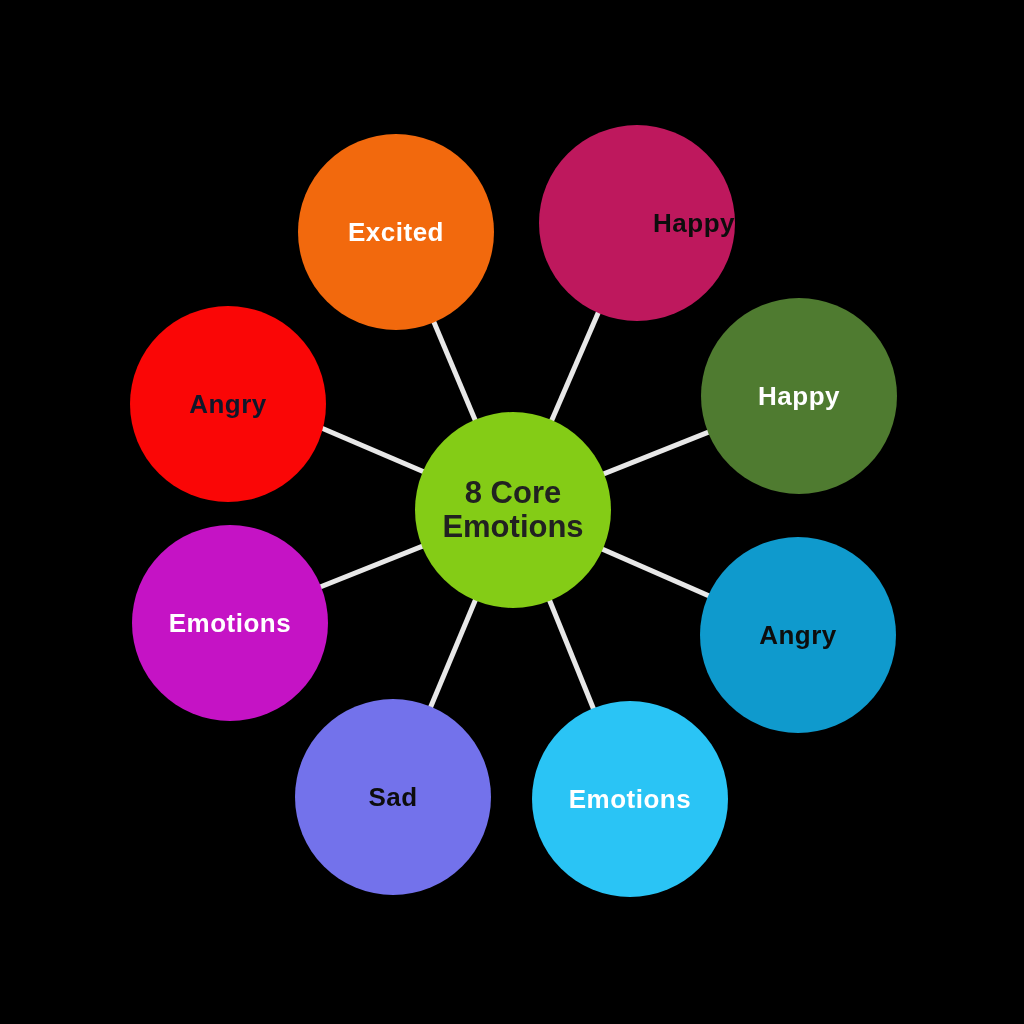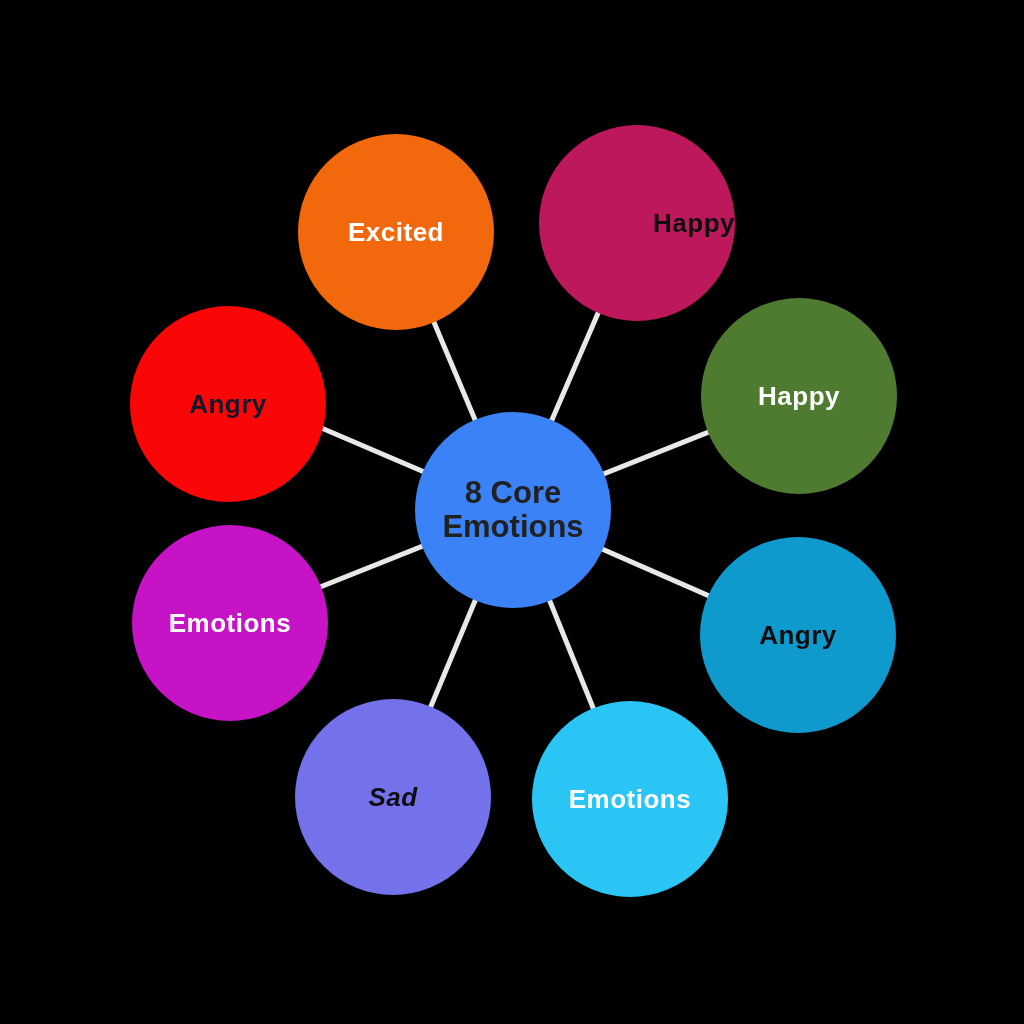--- a/index.html
+++ b/index.html
@@ -69,26 +69,26 @@
       </div>
       <div class="node emotion-node" style="left: 799px; top: 396px; width: 196px; height: 196px; background: rgb(79, 123, 48); color: rgb(255, 255, 255);">
         <span>Happy</span>
       </div>
       <div class="node emotion-node" style="left: 798px; top: 635px; width: 196px; height: 196px; background: rgb(15, 154, 205); color: rgb(13, 13, 13);">
         <span>Angry</span>
       </div>
       <div class="node emotion-node" style="left: 630px; top: 799px; width: 196px; height: 196px; background: rgb(42, 196, 245); color: rgb(255, 255, 255);">
         <span>Emotions</span>
       </div>
-      <div class="node emotion-node" style="left: 393px; top: 797px; width: 196px; height: 196px; background: rgb(115, 114, 235); color: rgb(13, 13, 13); font-style: italic;">
+      <div class="node emotion-node" style="left: 393px; top: 797px; width: 196px; height: 196px; background: rgb(115, 114, 235); color: rgb(13, 13, 13);">
         <span>Sad</span>
       </div>
       <div class="node emotion-node" style="left: 230px; top: 623px; width: 196px; height: 196px; background: rgb(197, 19, 197); color: rgb(255, 255, 255);">
         <span>Emotions</span>
       </div>
       <div class="node emotion-node" style="left: 228px; top: 404px; width: 196px; height: 196px; background: rgb(250, 6, 6); color: #0f172a;">
         <span>Angry</span>
       </div>
     </div>
-  <div class="node center-node" id="center-node" style="left: 513px; top: 510px; width: 196px; height: 196px; background: #3b82f6; color: rgb(33, 33, 33);">
+  <div class="node center-node" id="center-node" style="left: 513px; top: 510px; width: 196px; height: 196px; background: #84cc16; color: rgb(33, 33, 33);">
     <span class="center-label">8 Core Emotions</span>
   </div>
 </div>
 
 </body></html>

